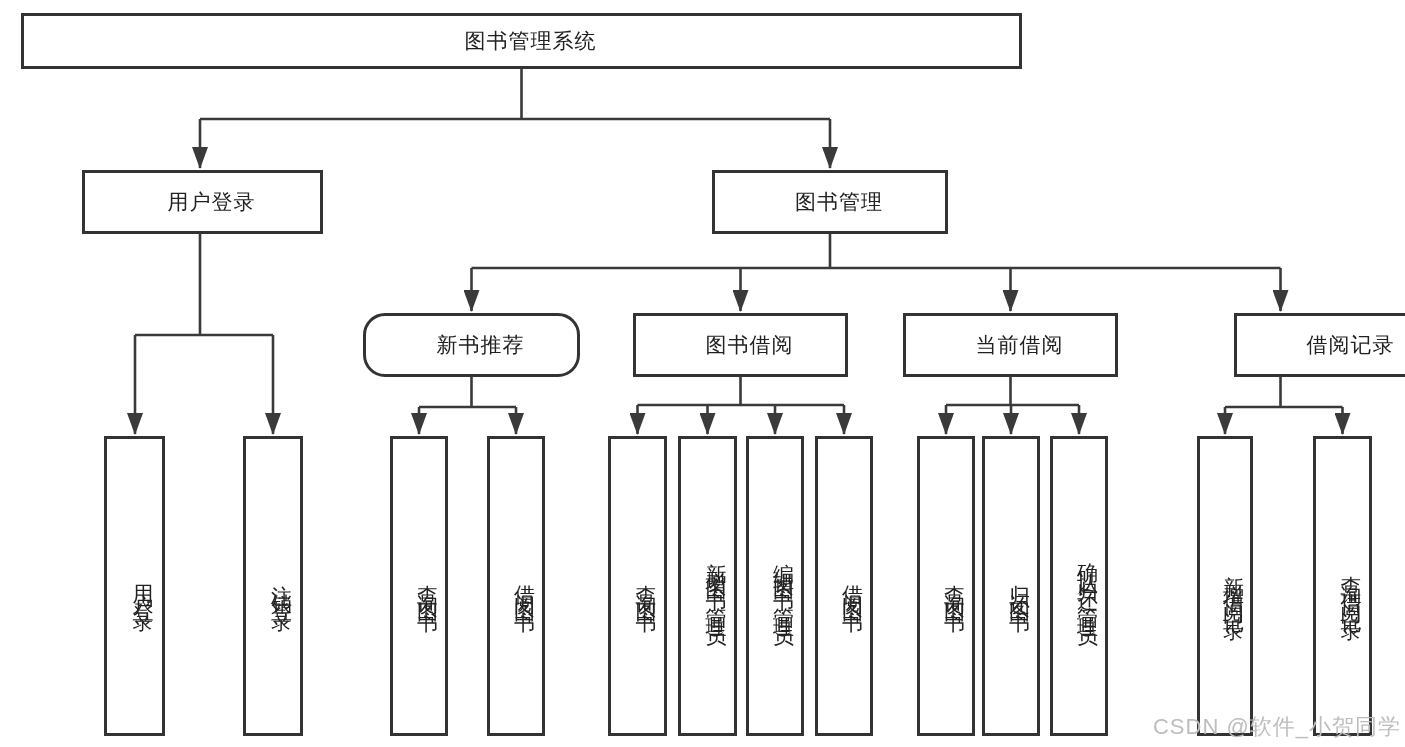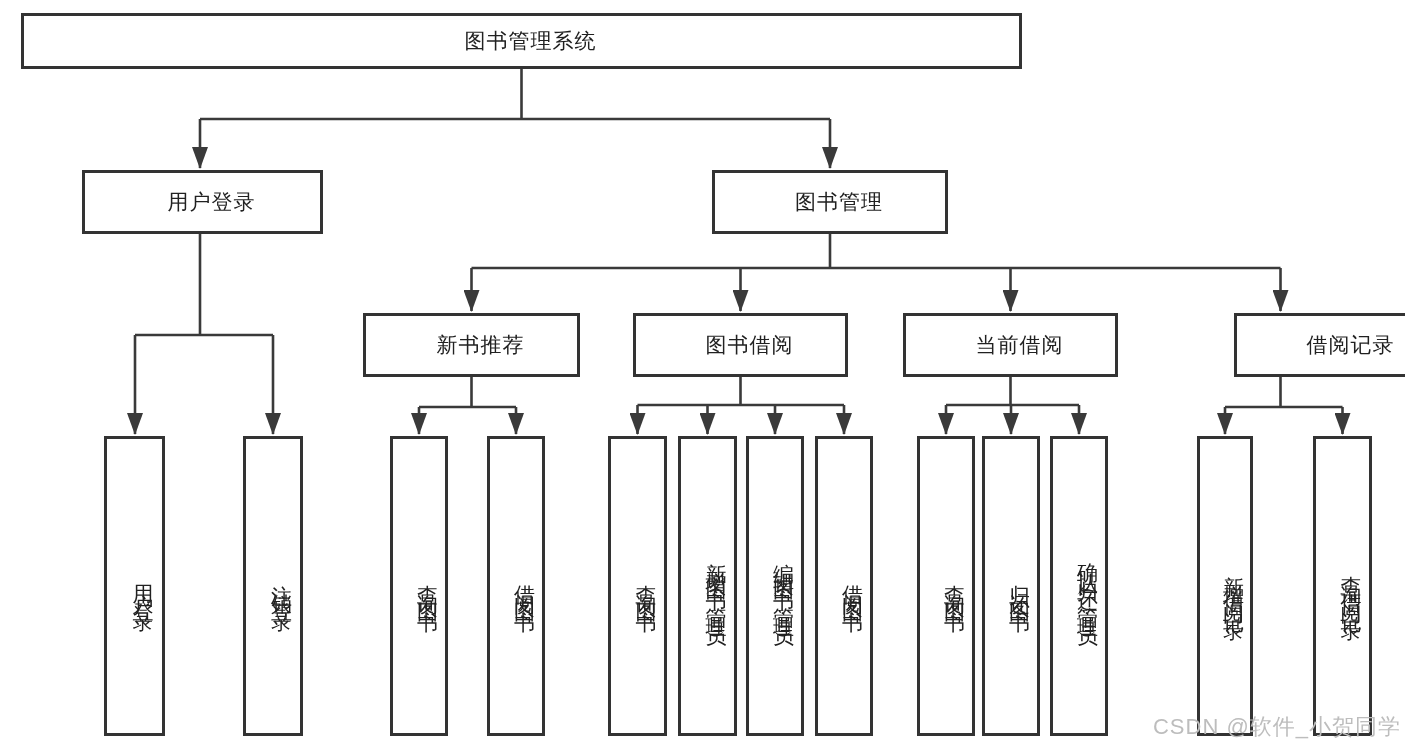--- a/index.html
+++ b/index.html
@@ -119,21 +119,21 @@
     <span>图书管理系统</span>
   </div>
 
   <div class="box hbox" style="left:82px; top:170px; width:241px; height:64px;">
     <span>用户登录</span>
   </div>
   <div class="box hbox" style="left:712px; top:170px; width:236px; height:64px;">
     <span>图书管理</span>
   </div>
 
-  <div class="box hbox" style="left:363px; top:313px; width:217px; height:64px;">
+  <div class="box hbox" style="left:363px; top:313px; width:217px; height:64px;border-radius:22px;">
     <span>新书推荐</span>
   </div>
   <div class="box hbox" style="left:903px; top:313px; width:215px; height:64px;">
     <span>当前借阅</span>
   </div>
   <div class="box hbox" style="left:633px; top:313px; width:215px; height:64px;">
     <span>图书借阅</span>
   </div>
   <div class="box hbox" style="left:1234px; top:313px; width:215px; height:64px;">
     <span>借阅记录</span>

